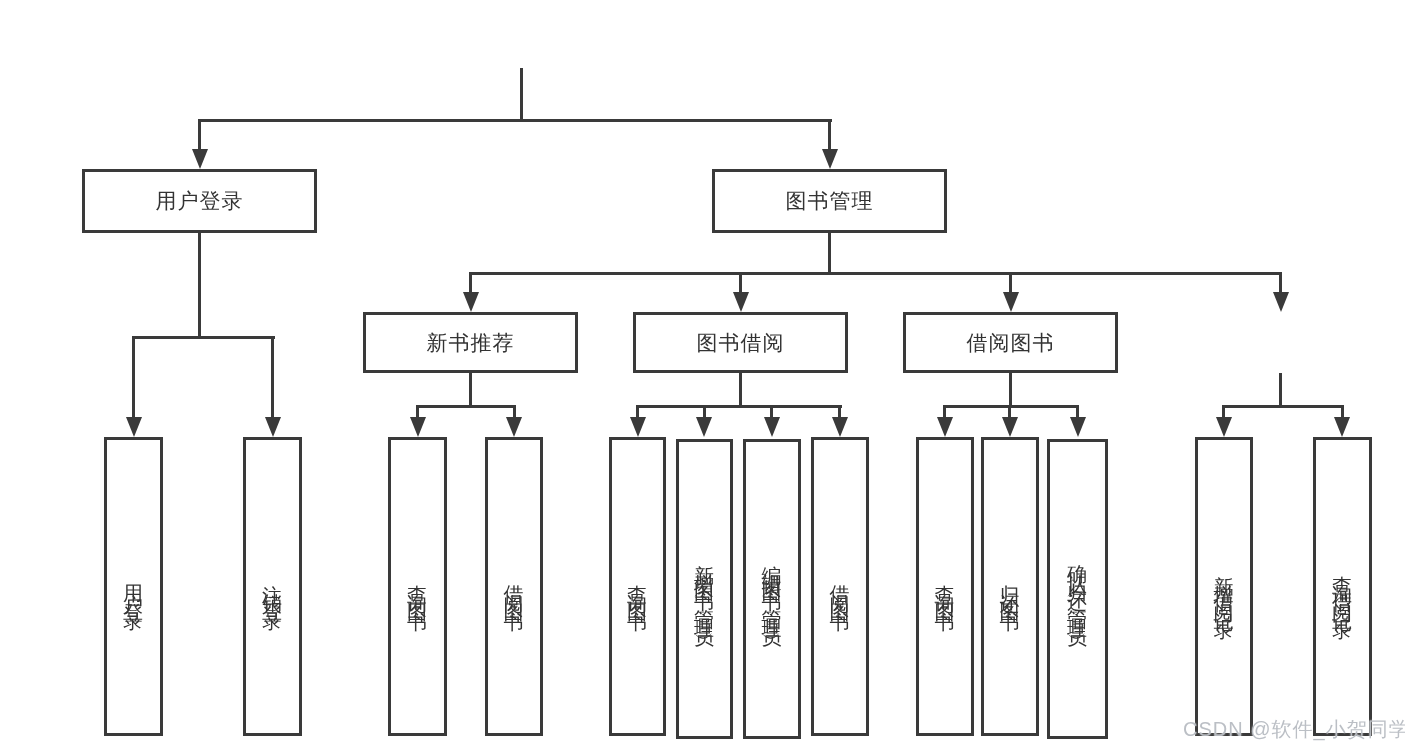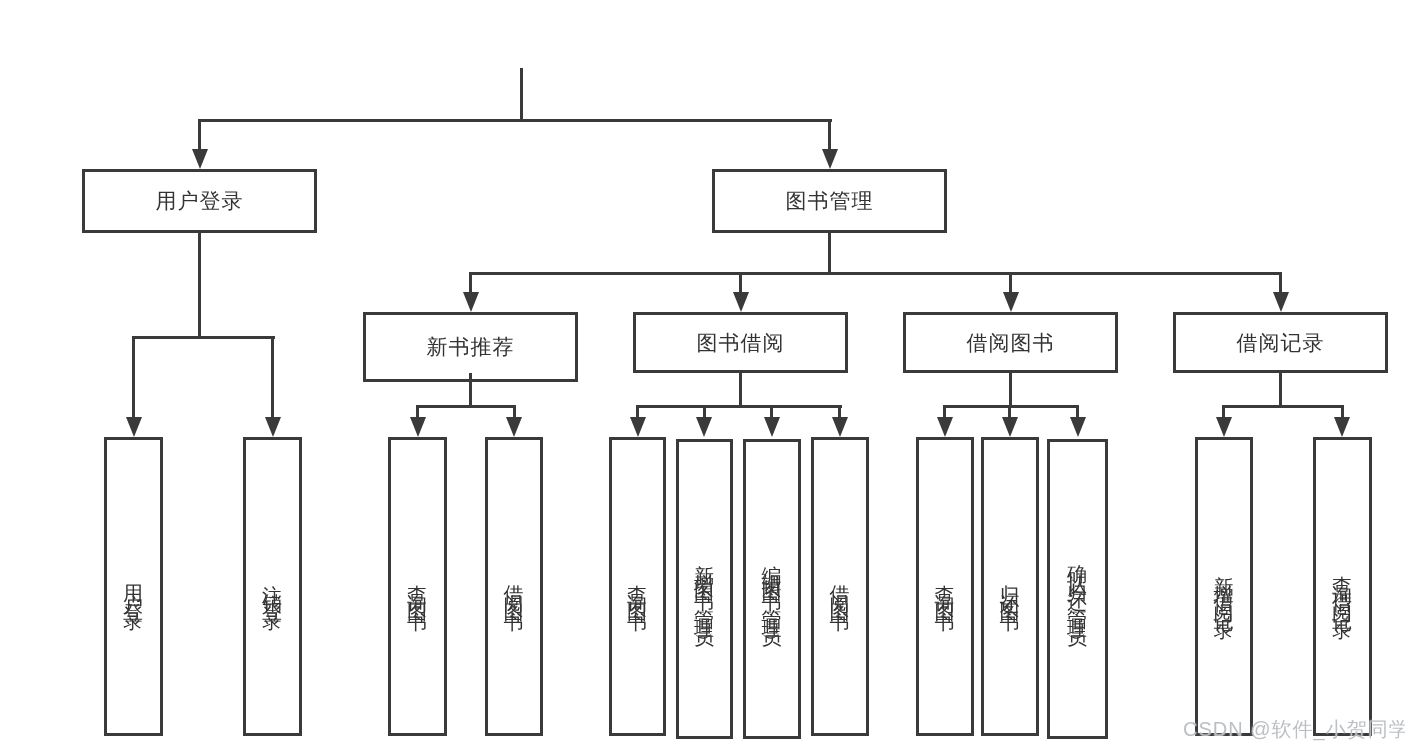--- a/index.html
+++ b/index.html
@@ -87,31 +87,28 @@
   <div class="line" style="left:469px;top:272px;width:813px;height:3px;"></div>
   <div class="line" style="left:469px;top:272px;width:3px;height:22px;"></div>
   <div class="arrow" style="left:463px;top:292px;"></div>
   <div class="line" style="left:739px;top:272px;width:3px;height:22px;"></div>
   <div class="arrow" style="left:733px;top:292px;"></div>
   <div class="line" style="left:1009px;top:272px;width:3px;height:22px;"></div>
   <div class="arrow" style="left:1003px;top:292px;"></div>
   <div class="line" style="left:1279px;top:272px;width:3px;height:22px;"></div>
   <div class="arrow" style="left:1273px;top:292px;"></div>
 
-  <div class="box" style="left:363px;top:312px;width:215px;height:70px;">
+  <div class="box" style="left:363px;top:312px;width:215px;height:61px;">
     <span class="hlabel">新书推荐</span>
   </div>
   <div class="box" style="left:633px;top:312px;width:215px;height:61px;text-align:center;">
     <span class="hlabel">图书借阅</span>
   </div>
   <div class="box" style="left:903px;top:312px;width:215px;height:61px;">
     <span class="hlabel">借阅图书</span>
-  </div>
-  <div class="box" style="left:1173px;top:312px;width:215px;height:61px;">
-    <span class="hlabel">借阅记录</span>
   </div>
 
   <div class="line" style="left:469px;top:373px;width:3px;height:35px;"></div>
   <div class="line" style="left:416px;top:405px;width:100px;height:3px;"></div>
   <div class="line" style="left:416px;top:405px;width:3px;height:14px;"></div>
   <div class="arrow" style="left:410px;top:417px;"></div>
   <div class="line" style="left:513px;top:405px;width:3px;height:14px;"></div>
   <div class="arrow" style="left:506px;top:417px;"></div>
 
   <div class="line" style="left:739px;top:373px;width:3px;height:35px;"></div>

